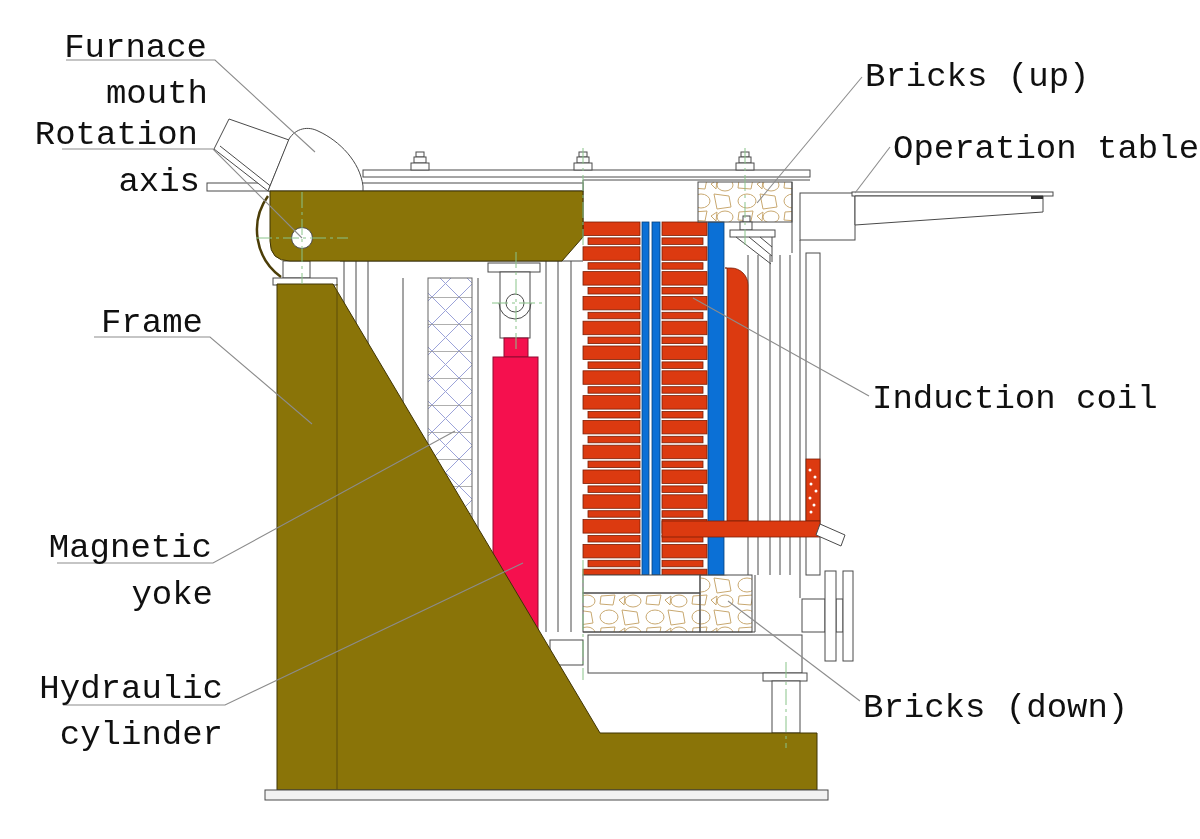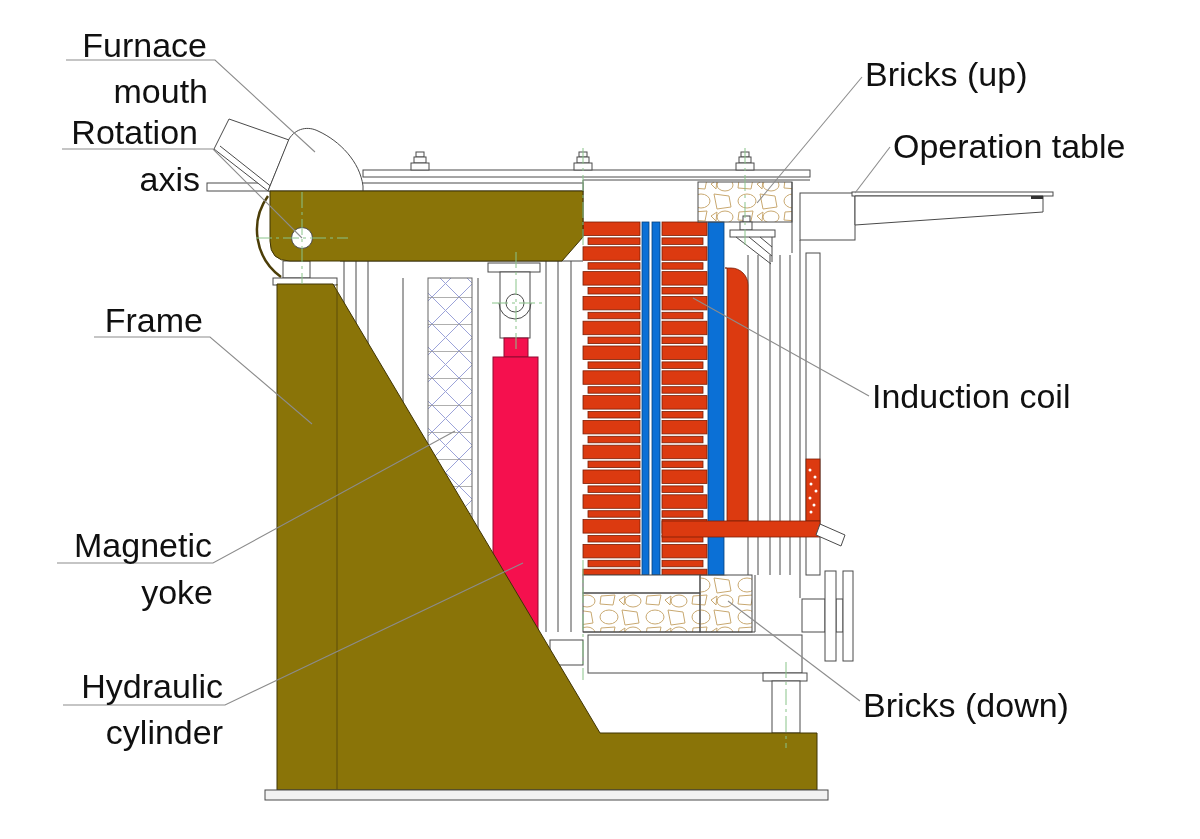--- a/index.html
+++ b/index.html
@@ -1,17 +1,17 @@
 <!DOCTYPE html>
 <html style="--frame: #8A7408; --coil: #DC3A10; --yoke_clamp_blue: #0B70D6; --hydraulic_pink: #F5104E; --brick_outline: #C8A870; --hatch: #9CA3D9; --centerline_green: #89C489; --leader: #8C8C8C; --background: #FFFFFF;"><head>
 <meta charset="utf-8">
 <style>
   html,body{margin:0;padding:0;background:#fff;}
   .stage{position:relative;width:1200px;height:839px;background:var(--background,#fff);overflow:hidden;
-         font-family:Liberation Sans, sans-serif;}
+         font-family:Liberation Mono, monospace;}
   svg{position:absolute;left:0;top:0;}
   .outline{fill:#ffffff;stroke:#4a4a4a;stroke-width:1;}
   .thin{fill:none;stroke:#4a4a4a;stroke-width:1;}
   .olive{fill:var(--frame,#8A7408);stroke:#3f3405;stroke-width:1;}
   .pink{fill:var(--hydraulic_pink,#F5104E);stroke:#8f0a30;stroke-width:1;}
   .red{fill:var(--coil,#DC3A10);stroke:#7a1e06;stroke-width:0.8;}
   .blue{fill:var(--yoke_clamp_blue,#0B70D6);stroke:#06407c;stroke-width:0.8;}
   .coil-bar{fill:var(--coil,#DC3A10);stroke:#7a1e06;stroke-width:0.8;}
   .leader{stroke:var(--leader,#8c8c8c);stroke-width:1.1;fill:none;}
   .cl{stroke:var(--centerline_green,#89c489);stroke-width:1;fill:none;stroke-dasharray:16 4 3 4;}

